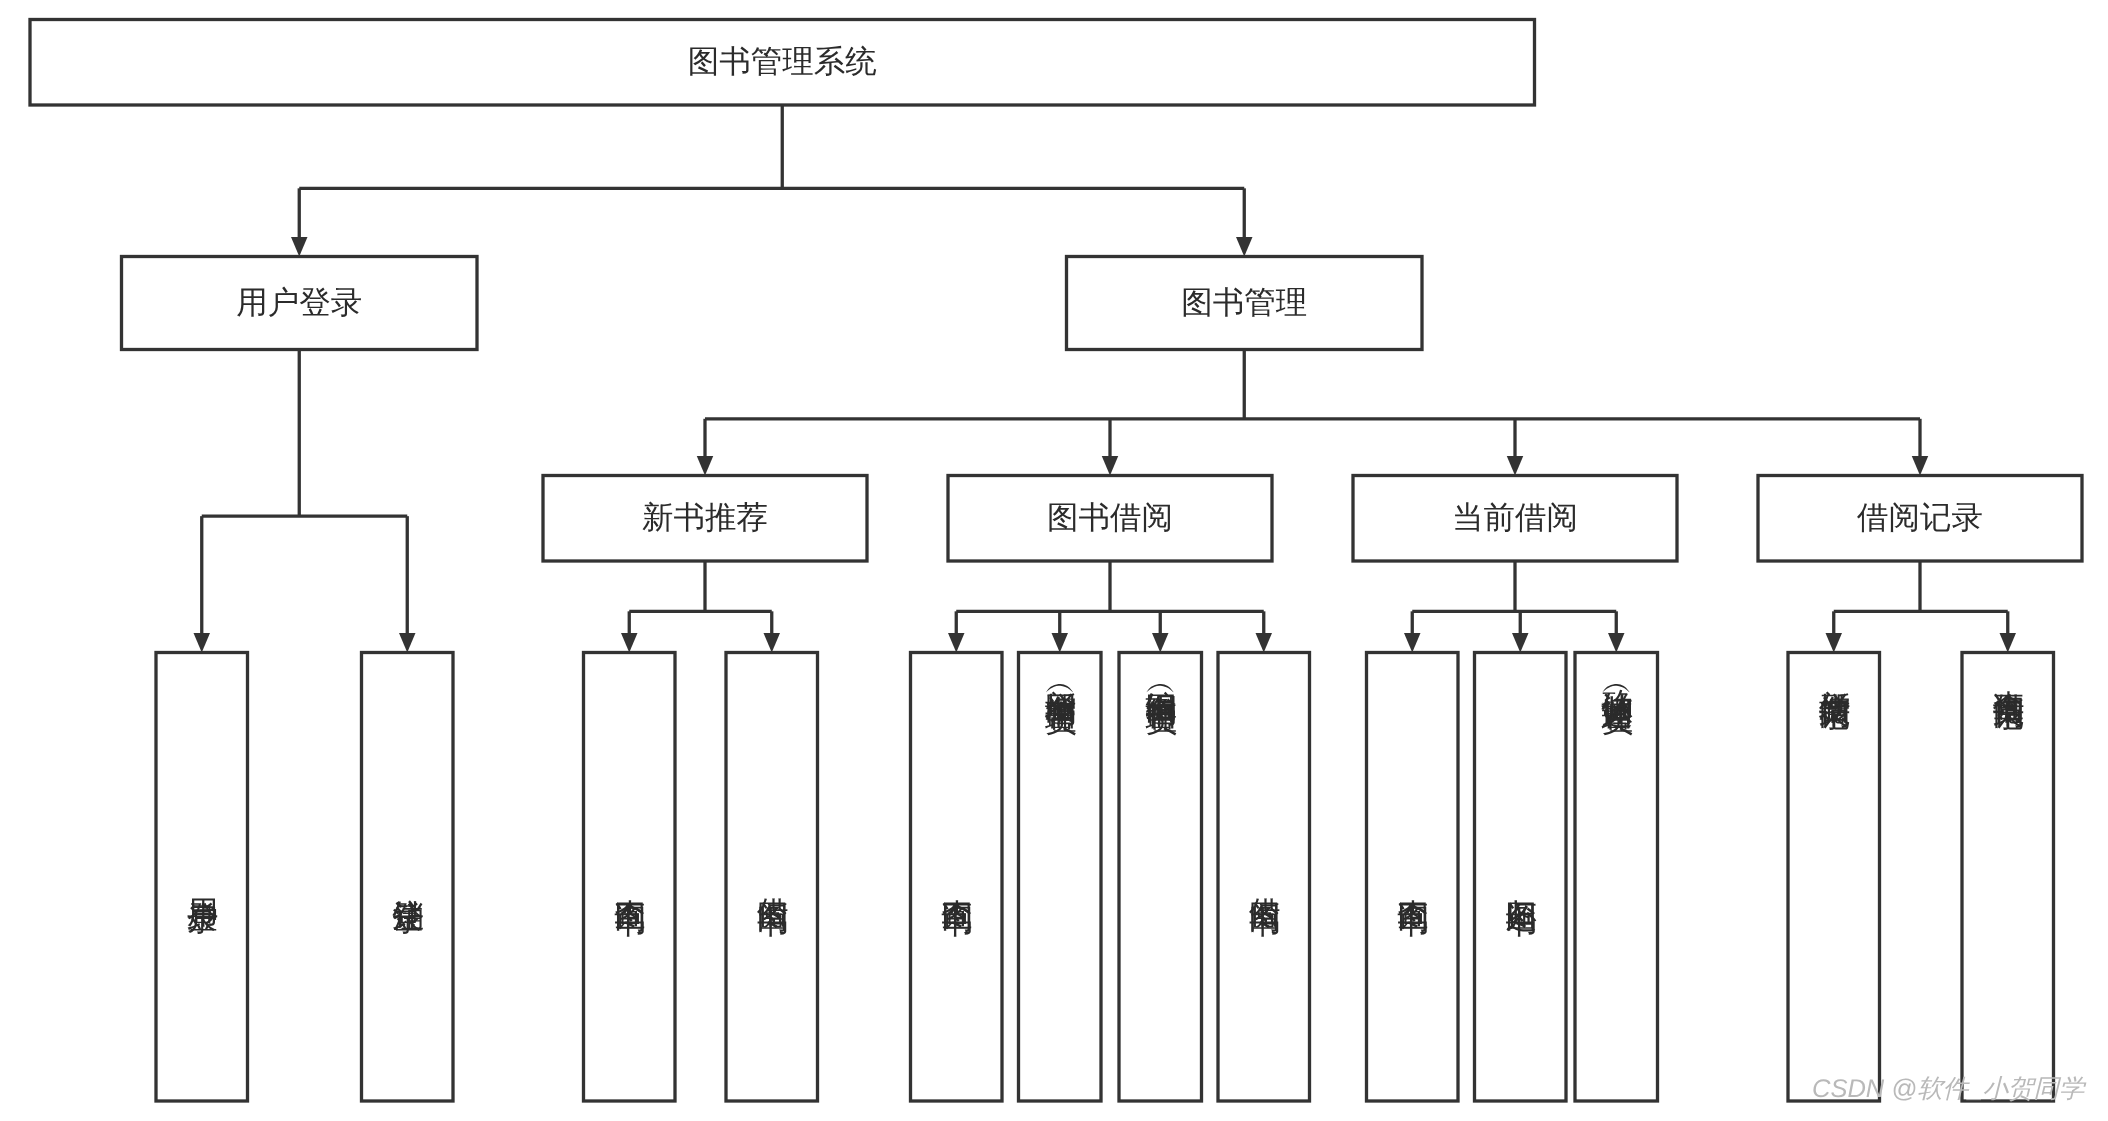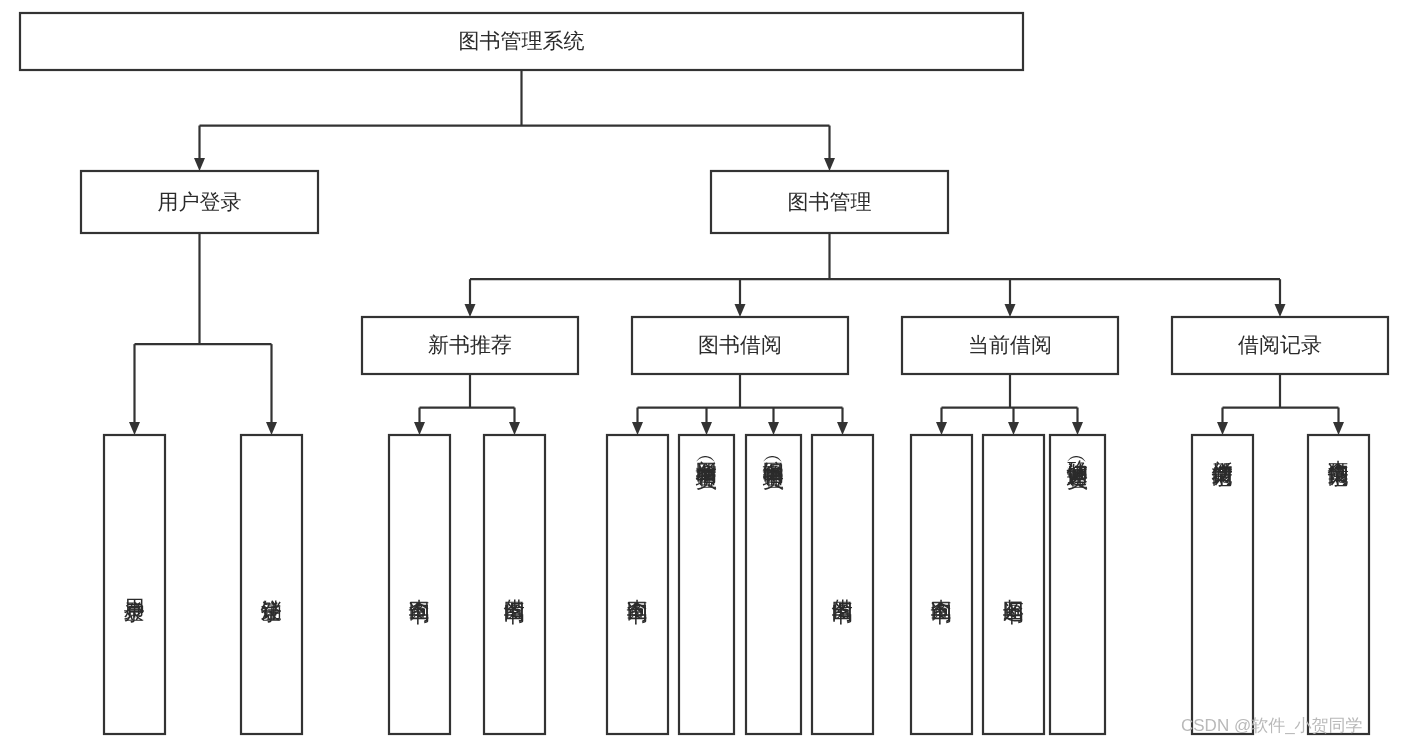--- a/index.html
+++ b/index.html
@@ -175,15 +175,15 @@
       <div class="node-label-v" style="left: 679px; top: 435px; width: 55px; height: 299px; justify-content: flex-start; padding-top: 8px; box-sizing: border-box;">新增图书（管理员）</div>
       <div class="node-label-v" style="left: 746px; top: 435px; width: 55px; height: 299px; justify-content: flex-start; padding-top: 8px; box-sizing: border-box;">编辑图书（管理员）</div>
       <div class="node-label-v" style="left: 812px; top: 435px; width: 61px; height: 299px; justify-content: center; padding-top: 0px; box-sizing: border-box;">借阅图书</div>
       <div class="node-label-v" style="left: 911px; top: 435px; width: 61px; height: 299px; justify-content: center; padding-top: 0px; box-sizing: border-box;">查询图书</div>
       <div class="node-label-v" style="left: 983px; top: 435px; width: 61px; height: 299px; justify-content: center; padding-top: 0px; box-sizing: border-box;">归还图书</div>
       <div class="node-label-v" style="left: 1050px; top: 435px; width: 55px; height: 299px; justify-content: flex-start; padding-top: 8px; box-sizing: border-box;">确认归还（管理员）</div>
       <div class="node-label-v" style="left: 1192px; top: 435px; width: 61px; height: 299px; justify-content: flex-start; padding-top: 8px; box-sizing: border-box;">新增借阅记录</div>
       <div class="node-label-v" style="left: 1308px; top: 435px; width: 61px; height: 299px; justify-content: flex-start; padding-top: 8px; box-sizing: border-box;">查询借阅记录</div>
     </div>
 
-  <div class="watermark" style="left:1181px; top:714px;">CSDN @软件_小贺同学</div>
+  <div class="watermark" style="left:1208px; top:714px;font-style:italic;">CSDN @软件_小贺同学</div>
 
 </div>
 
 </body></html>

